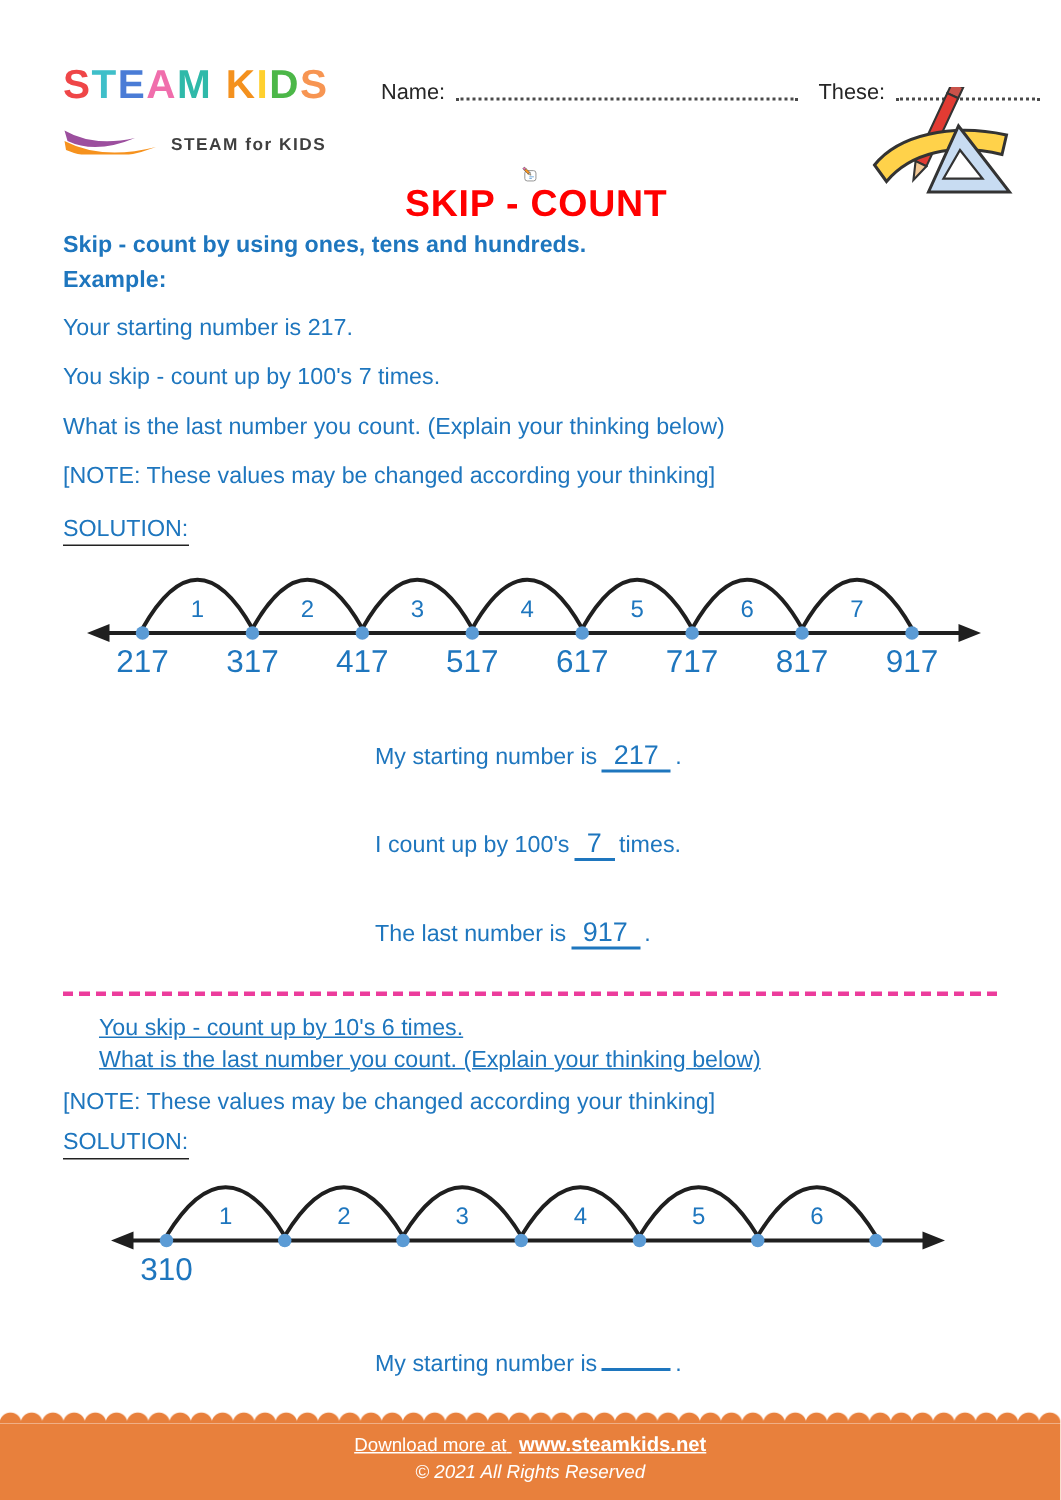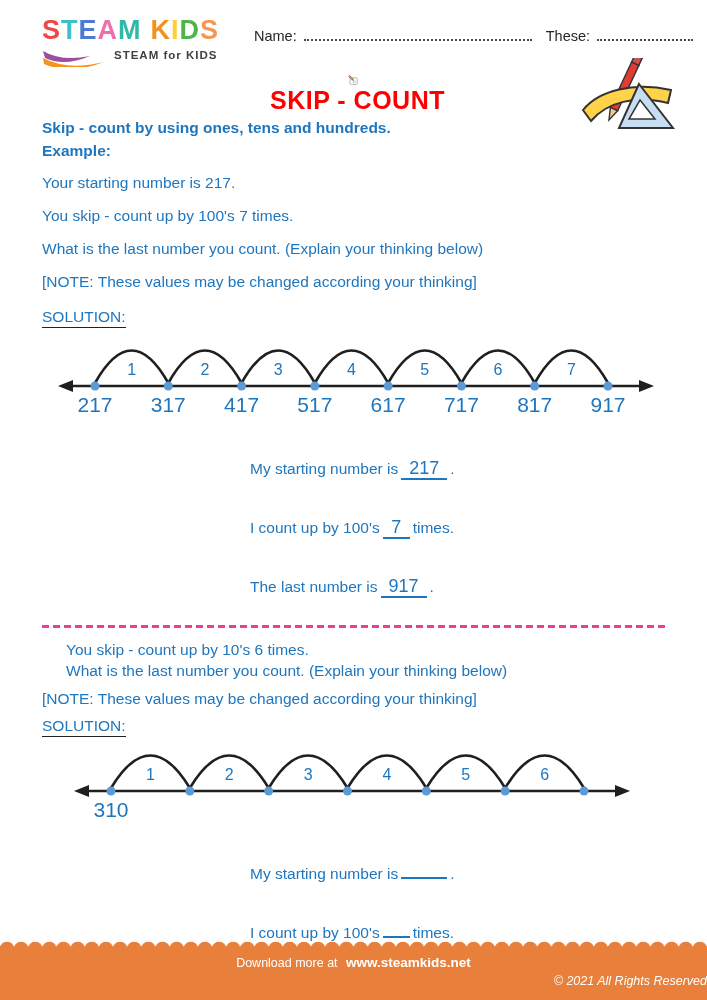--- a/index.html
+++ b/index.html
@@ -10,25 +10,25 @@
     --dot:#5B9BD5;
     --ink:#1F1F1F;
   }
   *{margin:0;padding:0;box-sizing:border-box;}
   html,body{background:#fff;}
   body{width:707px;height:1000px;position:relative;overflow:hidden;
        font-family:"Liberation Sans","DejaVu Sans",sans-serif;}
   .page{width:707px;height:1000px;position:relative;padding:0 42px;}
 
   
-  .header{display:flex;align-items:flex-start;padding-top:16px;}
+  .header{display:flex;align-items:flex-start;padding-top:42px;}
   .logo{width:212px;flex:0 0 auto;}
   .logo-word{font-weight:bold;font-size:27px;letter-spacing:1px;line-height:28px;white-space:nowrap;}
   .logo-word .gap{display:inline-block;width:9px;}
-  .logo-sub{display:flex;align-items:flex-start;margin-top:5px;}
+  .logo-sub{display:flex;align-items:flex-end;margin-top:15px;}
   .logo-subtitle{font-size:11.5px;font-weight:bold;color:#3F3F3F;letter-spacing:1px;margin-left:6px;}
   .namedate{flex:1;display:flex;align-items:flex-start;padding-top:12px;font-size:14.5px;color:#262626;}
   .nd-label{margin-right:7px;}
   .dotline{display:inline-block;height:13px;border-bottom:2px dotted #4a4a4a;}
   .dotline.name{width:228px;margin-right:14px;}
   .dotline.date{width:96px;}
 
   
   .title-row{margin-top:8px;display:flex;align-items:center;height:40px;flex-direction:column;}
   .title-text{color:var(--red);font-size:25px;font-weight:bold;letter-spacing:.5px;margin-left:8px;}
@@ -54,33 +54,33 @@
         text-align:center;font-size:18px;line-height:19px;padding:0 3px;margin:0 3px;
         vertical-align:baseline;}
   .fill.narrow{min-width:27px;}
 
   .divider{height:3px;margin-top:8px;
     background-image:repeating-linear-gradient(90deg,var(--pink) 0 7px,transparent 7px 11px);}
 
   .problem{margin-top:12px;}
   .prob-first{color:var(--blue);font-size:15.5px;line-height:20px;}
   .prob-num{display:inline-block;width:24px;}
-  .prob-line{color:var(--blue);font-size:15.5px;line-height:20px;margin-top:1px;margin-left:24px;}
+  .prob-line{color:var(--blue);font-size:15.5px;line-height:20px;margin-top:1px;margin-left:24px;text-decoration:underline;}
   .prob-note{color:var(--blue);font-size:15.5px;line-height:20px;margin-top:8px;}
   .solution2{margin-top:8px;}
 
   
   .footer{position:absolute;left:0;right:0;bottom:0;}
   .scallop{height:11px;
     background-image:radial-gradient(circle at 7px 11px,var(--orange) 7px,rgba(0,0,0,0) 7.6px);
     background-size:14.15px 11px;background-repeat:repeat-x;}
   .footer-band{background:var(--orange);color:#fff;text-align:center;padding:6px 0 12px;}
-  .footer-l1{font-size:12.5px;}
+  .footer-l1{font-size:12.5px;text-decoration:underline;}
   .footer-l1 .url{font-weight:bold;font-size:13.5px;margin-left:5px;}
-  .footer-l2{font-size:12.5px;font-style:italic;margin-top:4px;text-align:right;}
+  .footer-l2{font-size:12.5px;font-style:italic;margin-top:4px;}
 </style>
 </head>
 <body>
 
 <div class="page">
 
   <div class="header">
     <div class="logo">
       <div class="logo-word">
         <span style="color: rgb(239, 70, 72);">S</span><span style="color: rgb(63, 191, 201);">T</span><span style="color: rgb(74, 124, 214);">E</span><span style="color: rgb(240, 110, 172);">A</span><span style="color: rgb(47, 185, 169);">M</span><span class="gap"></span><span style="color: rgb(244, 145, 30);">K</span><span style="color: rgb(255, 208, 46);">I</span><span style="color: rgb(76, 183, 72);">D</span><span style="color: rgb(247, 149, 82);">S</span>

